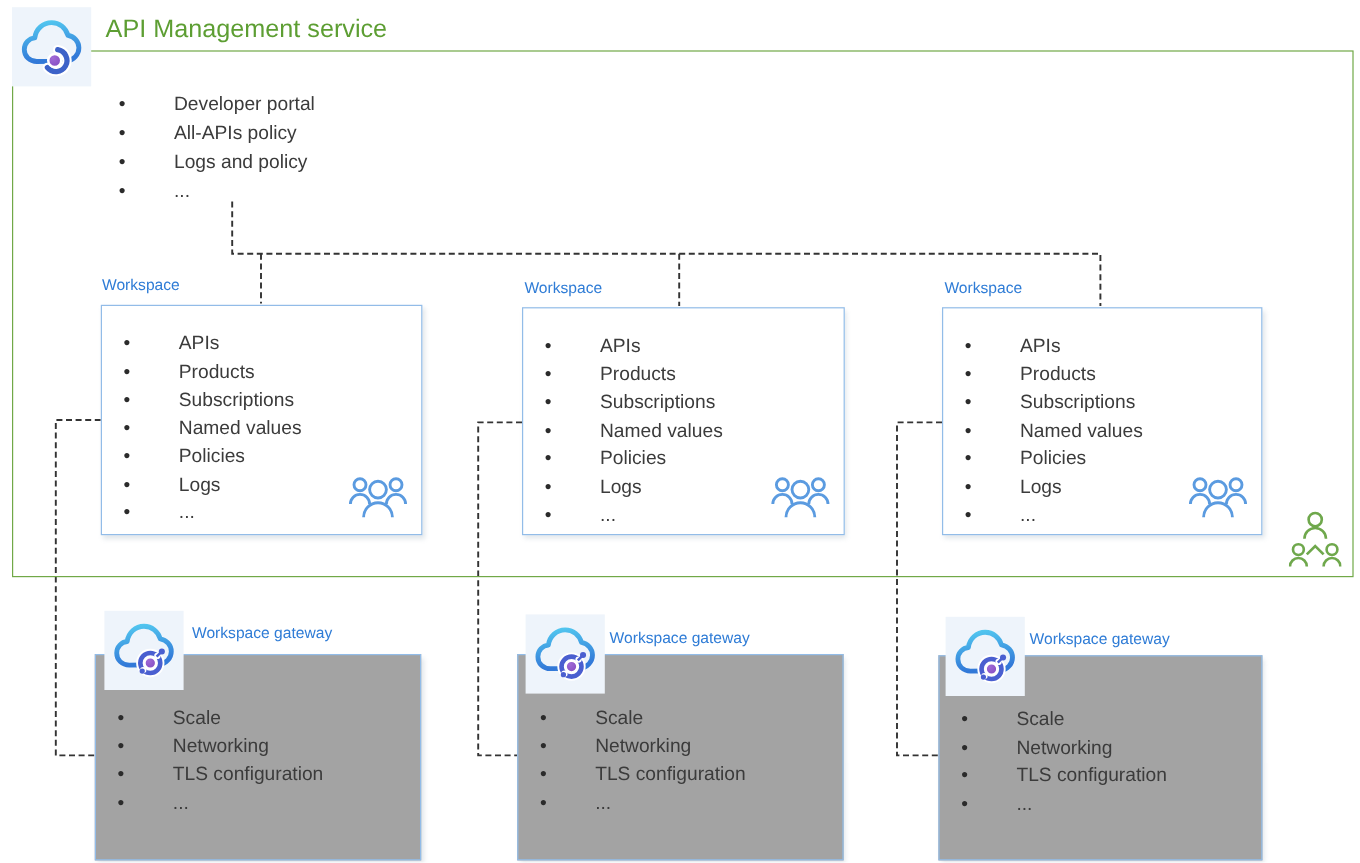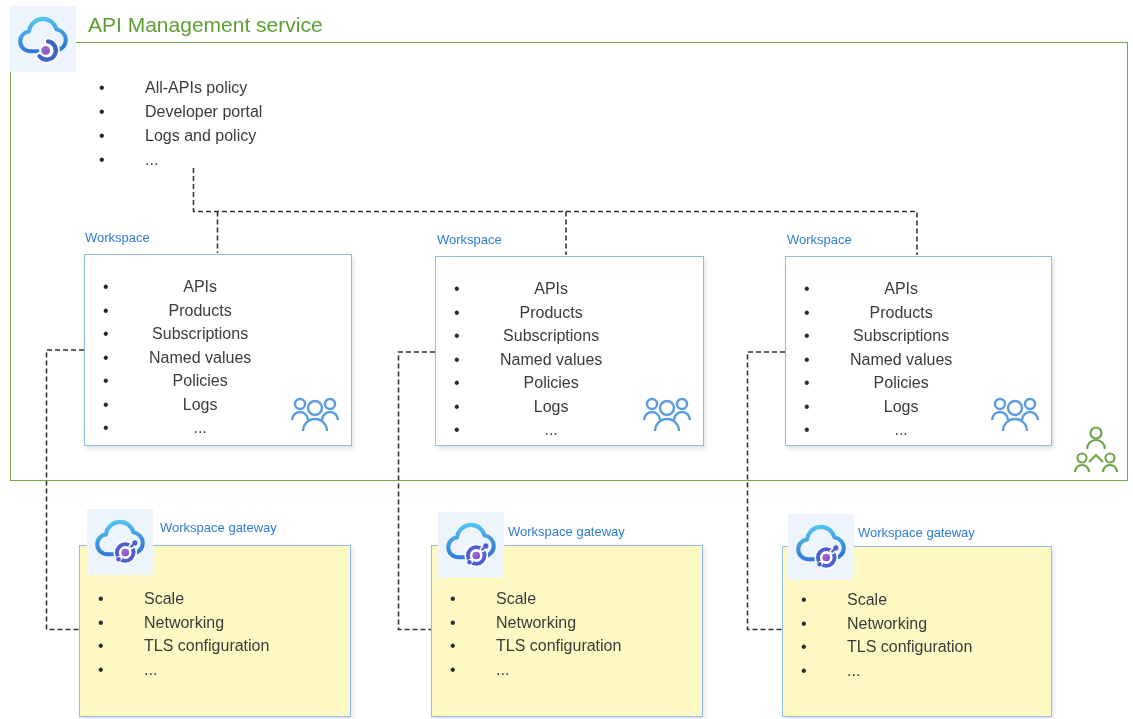--- a/index.html
+++ b/index.html
@@ -33,25 +33,25 @@
   #ws-box-0{left:84px;top:254px;width:266px;height:190px;}
   #ws-box-1{left:435px;top:256px;width:267px;height:188px;}
   #ws-box-2{left:785px;top:256px;width:265px;height:188px;}
   .ws-title,.gw-title{
     position:absolute;font-size:13px;line-height:24px;color:#2f7cd6;white-space:nowrap;
   }
   #ws-title-0{left:85px;top:226px;}
   #ws-title-1{left:437px;top:228px;}
   #ws-title-2{left:787px;top:228px;}
   .ws-box .b-list{left:18px;top:20px;}
-  .ws-box .b-list li{line-height:23.5px;text-align:center;}
+  .ws-box .b-list li{line-height:23.5px;}
   .people-badge{position:absolute;right:10px;bottom:8px;width:52px;height:46px;}
 
   .gw-box{
-    position:absolute;background:#fef9c3;border:1.5px solid #92bce8;
+    position:absolute;background:#a3a3a3;border:1.5px solid #92bce8;
     box-shadow:2px 3px 4px rgba(120,140,160,0.22);
   }
   #gw-box-0{left:79px;top:545px;width:270px;height:170px;}
   #gw-box-1{left:431px;top:545px;width:270px;height:170px;}
   #gw-box-2{left:782px;top:546px;width:268px;height:169px;}
   .gw-icon{width:66px;height:66px;}
   #gw-icon-0{left:87px;top:509px;}
   #gw-icon-1{left:438px;top:512px;}
   #gw-icon-2{left:788px;top:514px;}
   #gw-title-0{left:160px;top:516px;}
@@ -93,22 +93,22 @@
       <path d="M18 46 C11 46 6 41 6 34.5 C6 28.5 10.5 24 16 23.5 C17 15 24 9 32 9 C39.5 9 45.5 14 47.5 21 C53.5 22 58 27 58 33 C58 39.5 53 44.5 46.5 45.7 L18 46 Z" fill="none" stroke="url(#cg1)" stroke-width="4.6" stroke-linejoin="round" stroke-linecap="round"></path>
       <path d="M37.8 34.7 A10.5 10.5 0 1 1 28 51.7" fill="none" stroke="#ffffff" stroke-width="9" stroke-linecap="round"></path>
       <path d="M37.8 34.7 A10.5 10.5 0 1 1 28 51.7" fill="none" stroke="#3d62c8" stroke-width="5" stroke-linecap="round"></path>
       <circle cx="35" cy="45" r="6.2" fill="url(#pg1)" stroke="#ffffff" stroke-width="2.4"></circle>
     </svg>
   </div>
 
   <div class="service-title">API Management service</div>
 
   <ul class="b-list" id="svc-list">
+    <li>Developer portal</li>
     <li>All-APIs policy</li>
-    <li>Developer portal</li>
     <li>Logs and policy</li>
     <li>...</li>
   </ul>
 
   <div class="ws-title" id="ws-title-0">Workspace</div>
   <div class="ws-title" id="ws-title-1">Workspace</div>
   <div class="ws-title" id="ws-title-2">Workspace</div>
 
   <div class="ws-box" id="ws-box-0">
     <ul class="b-list">

